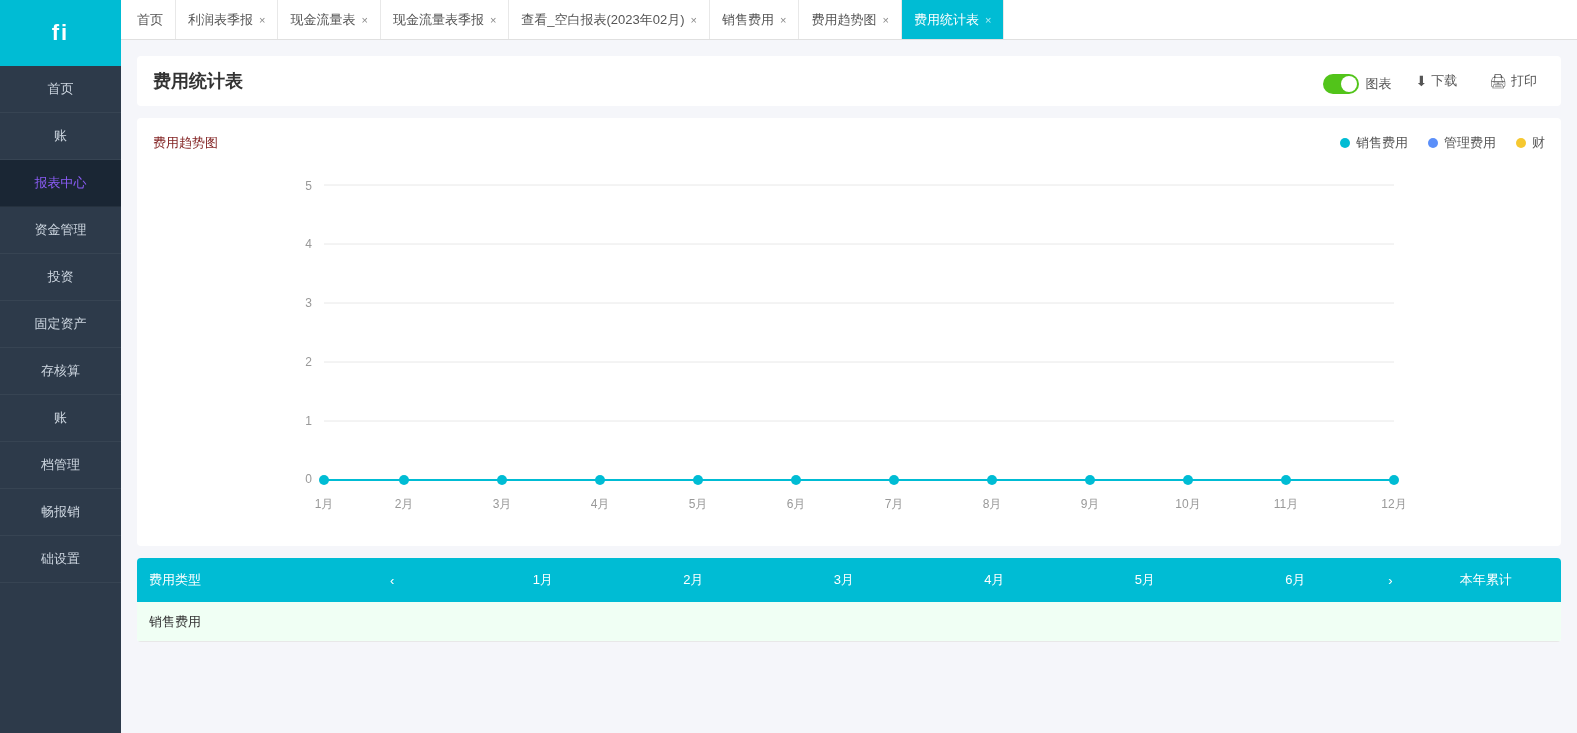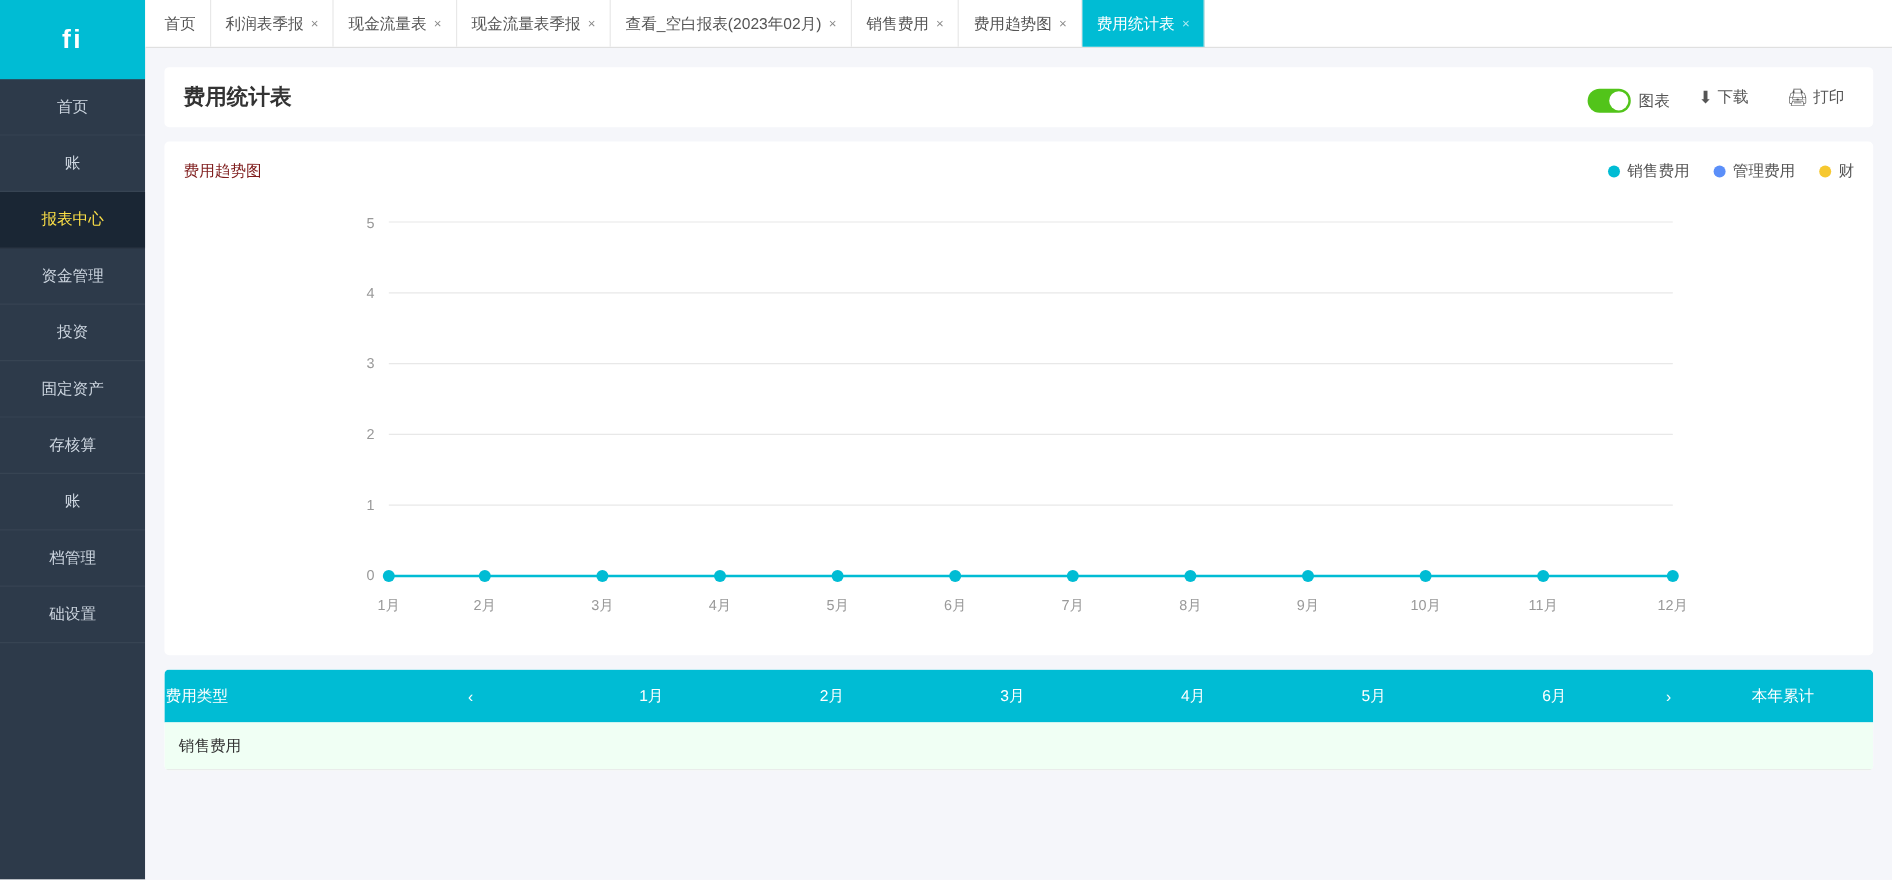--- a/index.html
+++ b/index.html
@@ -26,21 +26,21 @@
       letter-spacing: 2px;
     }
     .sidebar-item {
       color: #cdd6e0;
       padding: 14px 0;
       text-align: center;
       font-size: 13px;
       cursor: pointer;
       border-bottom: 1px solid rgba(255,255,255,0.05);
     }
-    .sidebar-item.active { background: #1a2634; color: #fde047; }
+    .sidebar-item.active { background: #1a2634; color: #8b5cf6; }
 
     
     .main {
       flex: 1;
       display: flex;
       flex-direction: column;
       overflow: hidden;
       background: #f5f6fa;
     }
 
@@ -193,21 +193,21 @@
     .table-header-row {
       background: #00bcd4;
       display: grid;
       grid-template-columns: 180px repeat(7, 1fr) 40px 1fr;
       color: #fff;
       font-size: 13px;
       height: 44px;
       align-items: center;
     }
     .table-header-cell {
-      padding: 0 1px;
+      padding: 0 12px;
       text-align: center;
       font-weight: 500;
     }
     .table-header-cell.type-col {
       text-align: left;
       display: flex;
       align-items: center;
       gap: 6px;
     }
     .table-data-row {
@@ -237,20 +237,21 @@
   <div class="sidebar-logo">fi</div>
   <div class="sidebar-item">首页</div>
   <div class="sidebar-item">账</div>
   <div class="sidebar-item active">报表中心</div>
   <div class="sidebar-item">资金管理</div>
   <div class="sidebar-item">投资</div>
   <div class="sidebar-item">固定资产</div>
   <div class="sidebar-item">存核算</div>
   <div class="sidebar-item">账</div>
   <div class="sidebar-item">档管理</div>
+  <div class="sidebar-item">畅报销</div>
   <div class="sidebar-item">础设置</div>
 </div>
 
 <div class="main">
 
   <div class="tab-bar">
     <div class="tab home">
       <span>首页</span>
     </div>
     <div class="tab">

